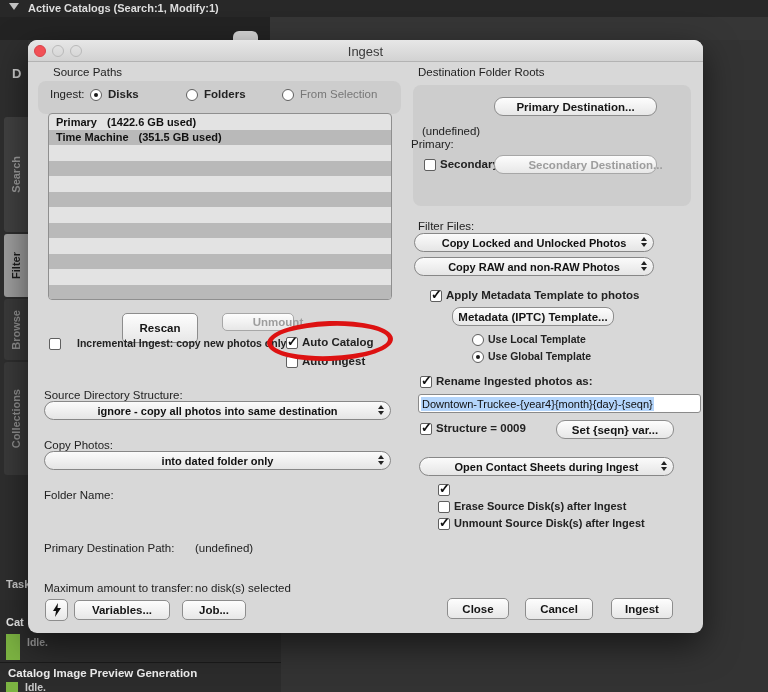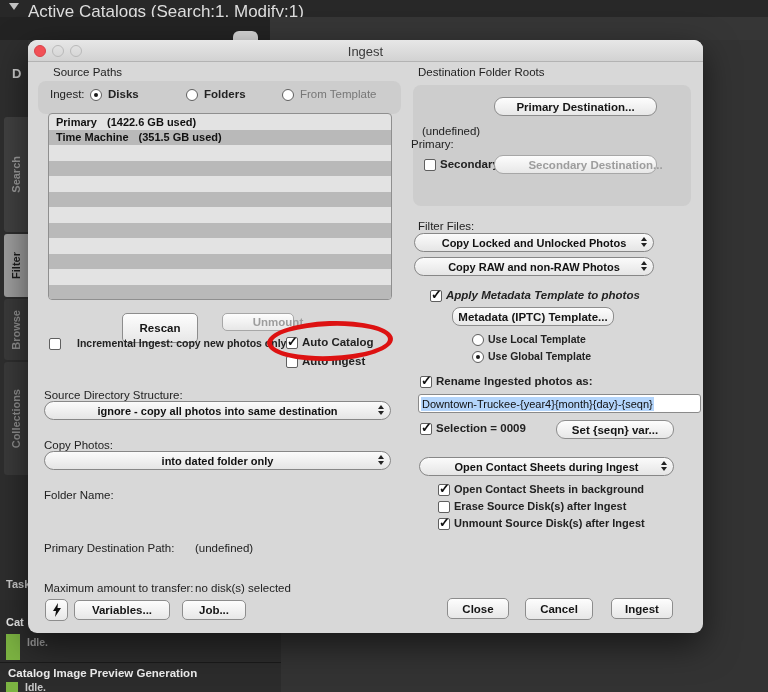--- a/index.html
+++ b/index.html
@@ -4,21 +4,21 @@
 <style>
   * { margin:0; padding:0; box-sizing:border-box; }
   html,body { width:768px; height:692px; }
   body { font-family:"Liberation Sans", sans-serif; background:#333333; overflow:hidden; }
   #screen { position:relative; width:768px; height:692px; background:#333333; }
 
   
   .topstrip { position:absolute; left:0; top:0; width:768px; height:17px; background:#282828; }
   .topstrip .tri { position:absolute; left:9px; top:3px; width:0; height:0;
     border-left:5px solid transparent; border-right:5px solid transparent; border-top:7px solid #c2c2c2; }
-  .topstrip .hdr { position:absolute; left:28px; top:2px; font-size:17px; font-weight:400; color:#dedede; white-space:nowrap; }
+  .topstrip .hdr { position:absolute; left:28px; top:2px; font-size:11px; font-weight:700; color:#dedede; white-space:nowrap; }
   .subtop { position:absolute; left:0; top:17px; width:270px; height:23px; background:#232323; }
   .subtop-r { position:absolute; left:270px; top:17px; width:498px; height:23px; background:#363636; }
   .sidecol { position:absolute; left:0; top:40px; width:28px; height:652px; background:#2e2e2e; }
   .frag-d { position:absolute; left:12px; top:66px; font-size:13px; font-weight:700; color:#c9c9c9; }
   .vtab { position:absolute; left:4px; width:24px; display:flex; align-items:center; justify-content:center;
     border-radius:3px 0 0 3px; }
   .vtab span { writing-mode:vertical-rl; transform:rotate(180deg); font-size:11px; font-weight:700; white-space:nowrap; }
   .vtab.dim { background:#414141; color:#9d9d9d; }
   .vtab.flat { background:#3a3a3a; color:#8f8f8f; }
   .vtab.active { background:#9e9e9e; color:#1b1b1b; }
@@ -129,21 +129,21 @@
 
     <div class="lbl" style="left:25px; top:26px;">Source Paths</div>
     <div class="inset" style="left:10px; top:41px; width:363px; height:33px;"></div>
 
     <div class="lbl" style="left:22px; top:48px;">Ingest:</div>
     <div class="rad selected" style="left:62px; top:49px;"></div>
     <div class="lbl b" style="left:80px; top:48px;">Disks</div>
     <div class="rad" style="left:158px; top:49px;"></div>
     <div class="lbl b" style="left:176px; top:48px;">Folders</div>
     <div class="rad" style="left:254px; top:49px;"></div>
-    <div class="lbl dim" style="left:272px; top:48px;">From Template</div>
+    <div class="lbl dim" style="left:272px; top:48px;">From Selection</div>
 
     <div class="listbox">
       <div class="listrow">
         <span>Primary</span>
         <span class="detail">(1422.6 GB used)</span>
       </div>
       <div class="listrow">
         <span>Time Machine</span>
         <span class="detail">(351.5 GB used)</span>
       </div>
@@ -225,50 +225,49 @@
     </div>
     <div class="pill" style="left:386px; top:193px; width:240px;">
       <span>Copy Locked and Unlocked Photos</span>
       <span class="stepper">
           <i class="tri-up"></i>
           <i class="tri-dn"></i>
         </span>
     </div>
 
     <div class="cb checked" style="left:402px; top:250px;"></div>
-    <div class="lbl b" style="left:418px; top:249px;font-style:italic;">Apply Metadata Template to photos</div>
+    <div class="lbl b" style="left:418px; top:249px;">Apply Metadata Template to photos</div>
     <div class="btn" style="left:424px; top:267px; width:162px; height:19px; border-radius:8px;">Metadata (IPTC) Template...</div>
     <div class="rad" style="left:444px; top:294px;"></div>
     <div class="lbl b" style="left:460px; top:293px; font-size:10.5px;">Use Local Template</div>
     <div class="rad selected" style="left:444px; top:311px;"></div>
     <div class="lbl b" style="left:460px; top:310px; font-size:10.5px;">Use Global Template</div>
 
     <div class="cb checked" style="left:392px; top:336px;"></div>
     <div class="lbl b" style="left:408px; top:335px;">Rename Ingested photos as:</div>
     <div class="field">
       <span class="sel">Downtown-Truckee-{year4}{month}{day}-{seqn}</span>
     </div>
 
     <div class="cb checked" style="left:392px; top:383px;"></div>
     <div class="lbl b" style="left:408px; top:382px;">
-      <span>Selection =</span>
+      <span>Structure =</span>
       <span>0009</span>
     </div>
     <div class="btn" style="left:528px; top:380px; width:118px; height:19px; border-radius:9px;">Set {seqn} var...</div>
 
     <div class="pill" style="left:391px; top:417px; width:255px;">
       <span>Open Contact Sheets during Ingest</span>
       <span class="stepper">
           <i class="tri-up"></i>
           <i class="tri-dn"></i>
         </span>
     </div>
 
     <div class="cb checked" style="left:410px; top:444px;"></div>
-    <div class="lbl b" style="left:426px; top:443px; font-size:11px;">Open Contact Sheets in background</div>
     <div class="cb" style="left:410px; top:461px;"></div>
     <div class="lbl b" style="left:426px; top:460px; font-size:11px;">Erase Source Disk(s) after Ingest</div>
     <div class="cb checked" style="left:410px; top:478px;"></div>
     <div class="lbl b" style="left:426px; top:477px; font-size:11px;">Unmount Source Disk(s) after Ingest</div>
 
     <div class="btn" style="left:419px; top:558px; width:62px; height:21px;">Close</div>
     <div class="btn" style="left:497px; top:558px; width:68px; height:22px;">Cancel</div>
     <div class="btn" style="left:583px; top:558px; width:62px; height:21px;">Ingest</div>
   </div>
 </div>

